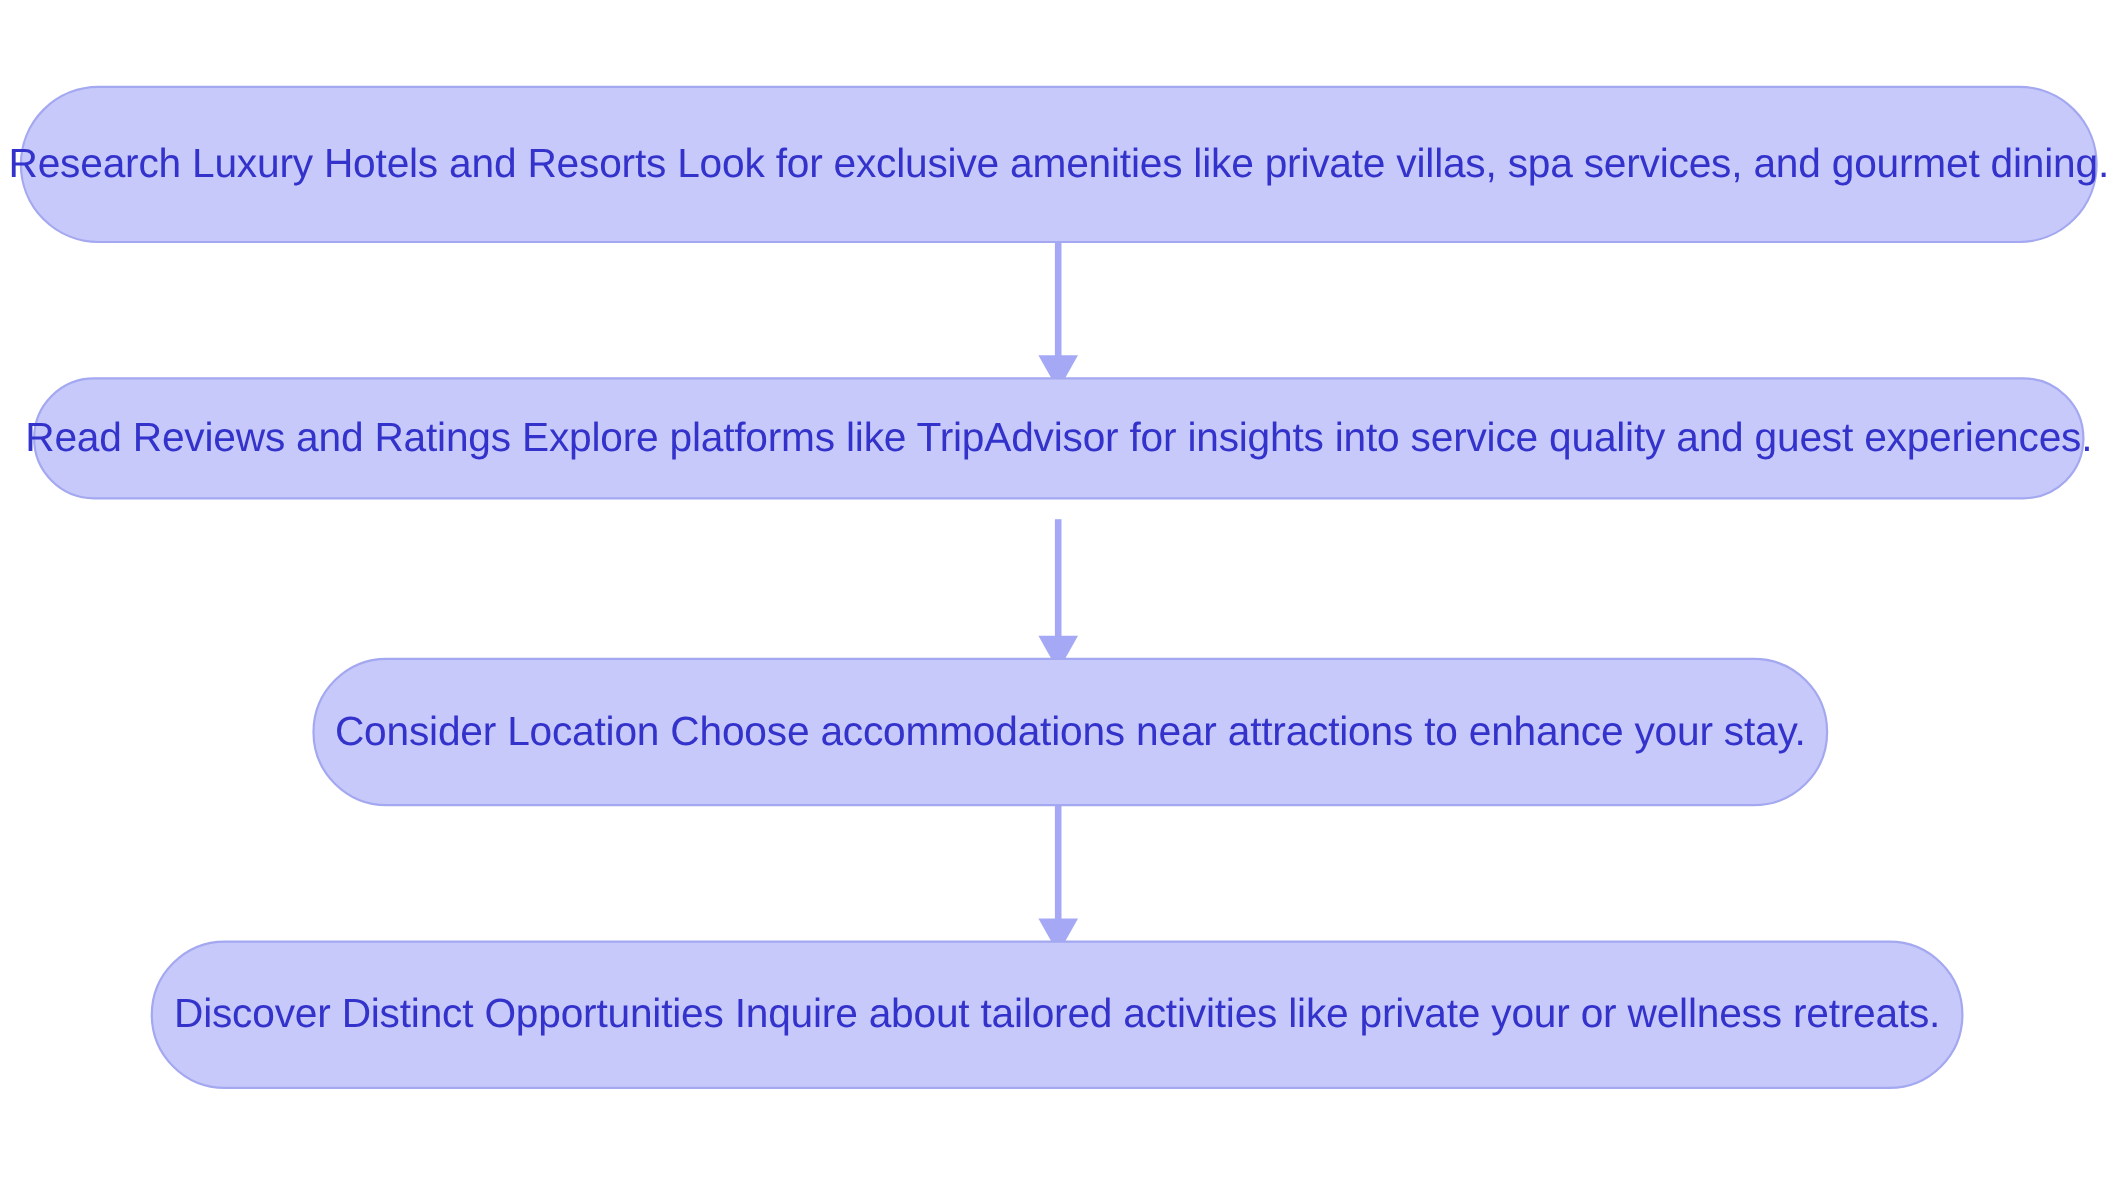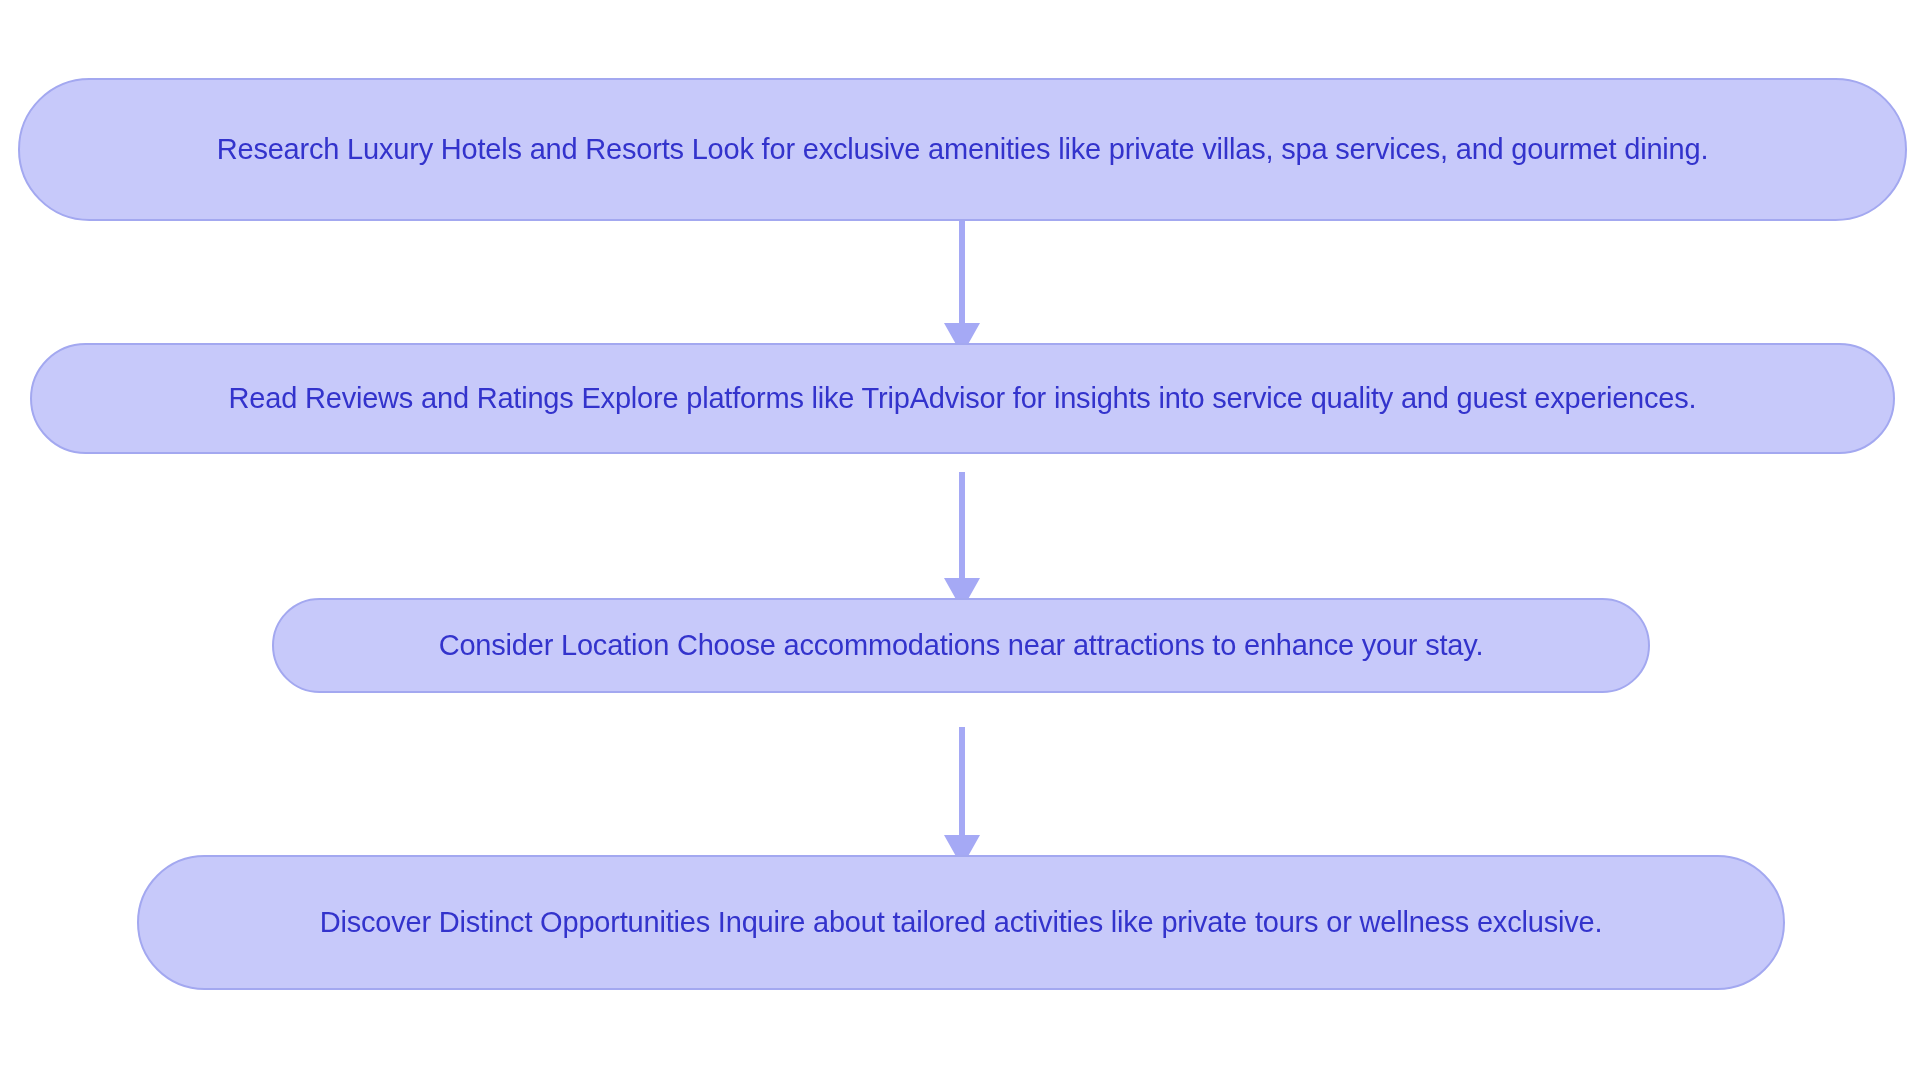--- a/index.html
+++ b/index.html
@@ -29,30 +29,30 @@
     display: flex;
     align-items: center;
     justify-content: center;
     text-align: center;
     padding: 0 38px;
     z-index: 2;
   }
   .node-label {
     color: #3333cc;
     font-family: "Liberation Sans", sans-serif;
-    font-size: 29px;
+    font-size: 37px;
     font-weight: 400;
     line-height: 1.25;
     letter-spacing: -0.2px;
     white-space: nowrap;
   }
   
   #node-1 { left: 18px;  top: 78px;  width: 1889px; height: 143px; }
   #node-2 { left: 30px;  top: 343px; width: 1865px; height: 111px; }
-  #node-3 { left: 272px; top: 598px; width: 1378px; height: 95px; }
+  #node-3 { left: 284px; top: 598px; width: 1378px; height: 135px; }
   #node-4 { left: 137px; top: 855px; width: 1648px; height: 135px; }
 
   .connector {
     position: absolute;
     z-index: 1;
     overflow: visible;
   }
   #connector-1 { left: 882px; top: 215px; width: 160px; height: 140px; }
   #connector-2 { left: 882px; top: 472px; width: 160px; height: 138px; }
   #connector-3 { left: 882px; top: 727px; width: 160px; height: 140px; }
@@ -83,16 +83,16 @@
   <div class="node" id="node-3">
     <span class="node-label">Consider Location Choose accommodations near attractions to enhance your stay.</span>
   </div>
 
   <svg class="connector" id="connector-3" viewBox="0 0 160 140">
     <line x1="80" y1="0" x2="80" y2="113" stroke="#a5a9f5" stroke-width="6"></line>
     <polygon points="62,108 98,108 80,140" fill="#a5a9f5"></polygon>
   </svg>
 
   <div class="node" id="node-4">
-    <span class="node-label">Discover Distinct Opportunities Inquire about tailored activities like private tours or wellness exclusive.</span>
+    <span class="node-label">Discover Distinct Opportunities Inquire about tailored activities like private your or wellness retreats.</span>
   </div>
 
 </div>
 
 </body></html>

